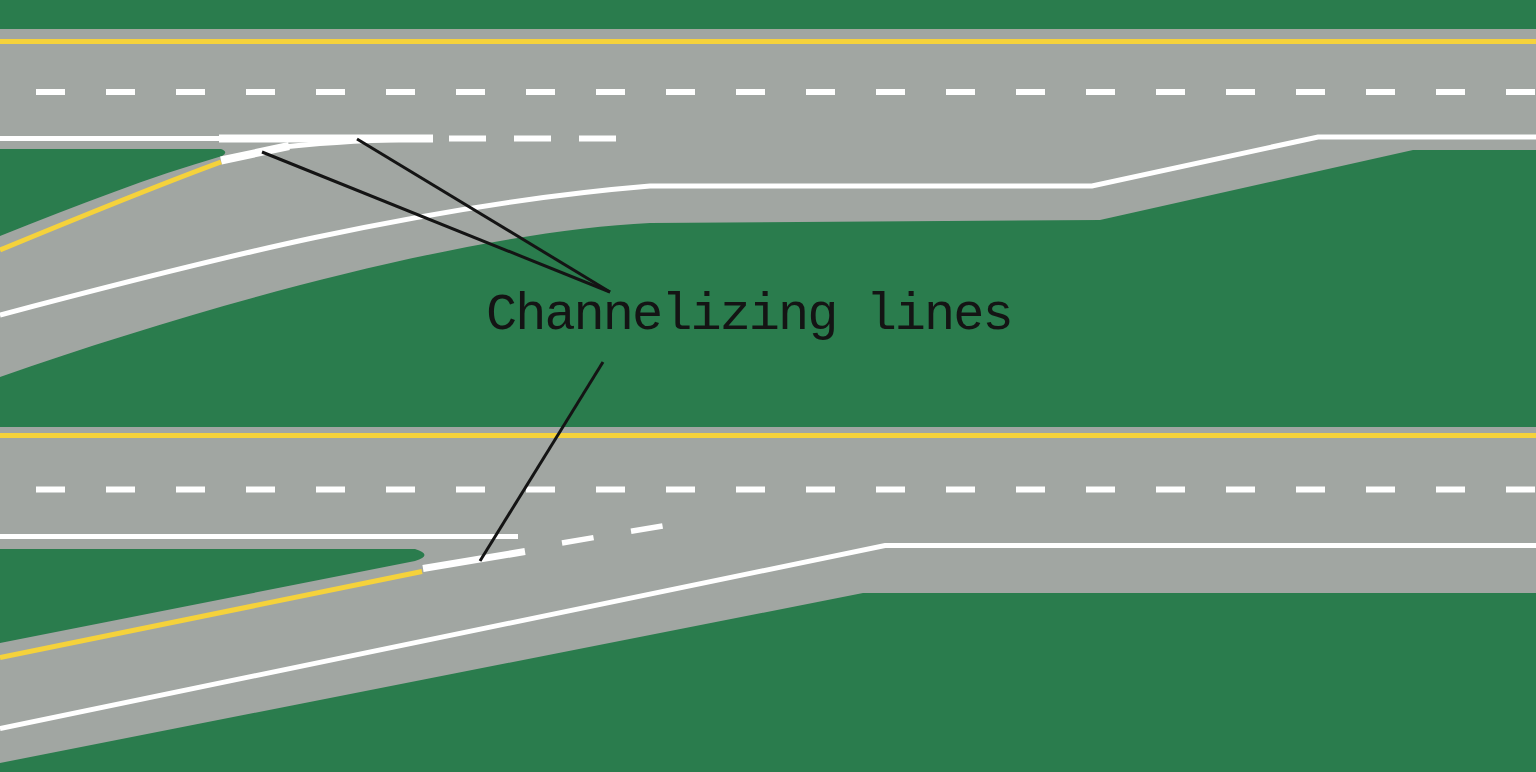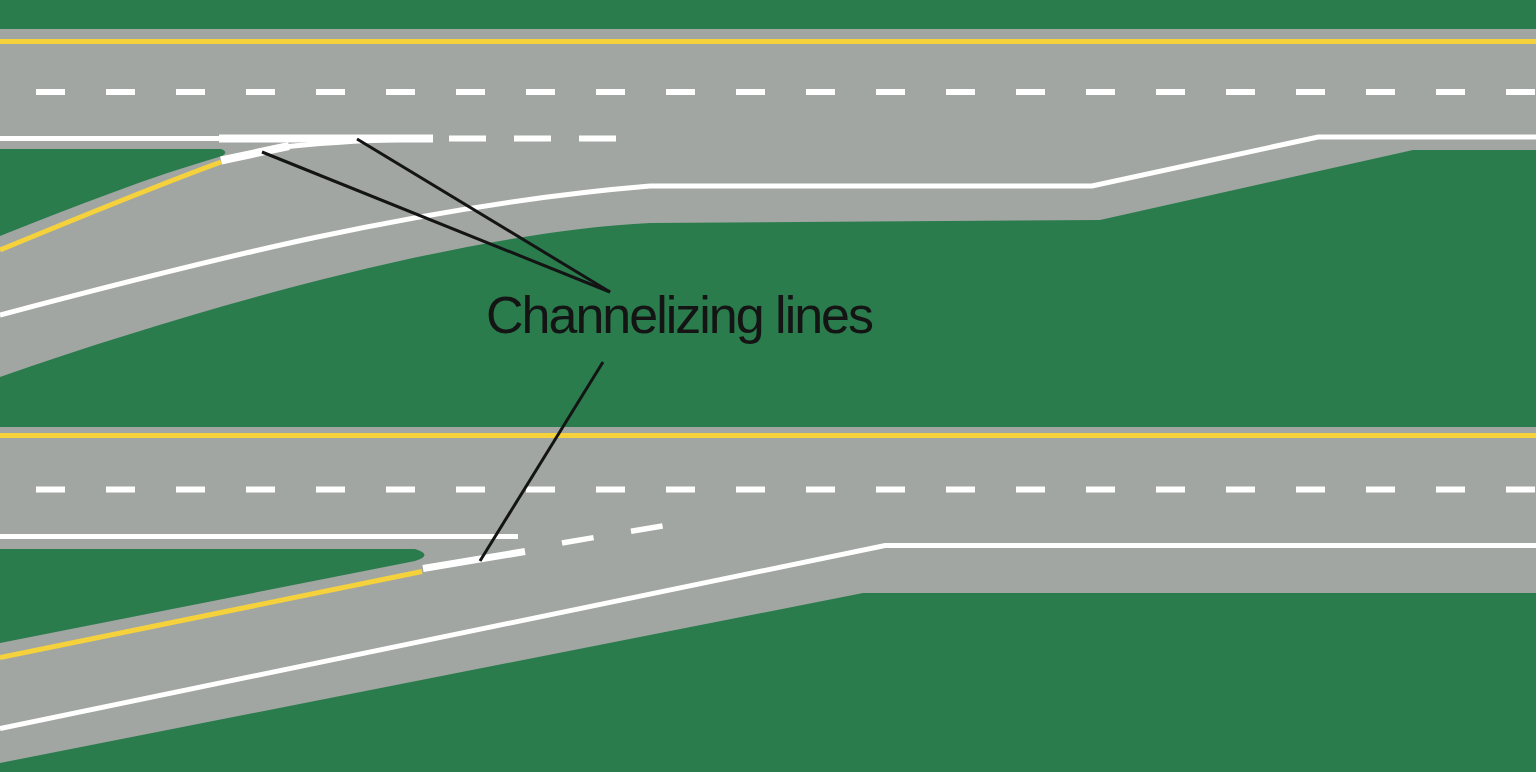--- a/index.html
+++ b/index.html
@@ -2,21 +2,21 @@
 <html><head>
 <meta charset="utf-8">
 <style>
   html, body { margin: 0; padding: 0; }
   body { width: 1536px; height: 772px; overflow: hidden; }
   .stage {
     position: relative;
     width: 1236px;
     height: 772px;
     background: #0f766e;
-    font-family: Liberation Sans, sans-serif;
+    font-family: Liberation Mono, monospace;
   }
   .stage svg { position: absolute; left: 0; top: 0; display: block; }
   .diagram-label {
     position: absolute;
     left: 486px;
     top: 286px;
     font-size: 52px;
     line-height: 1.15;
     letter-spacing: -2px;
     color: #141414;

